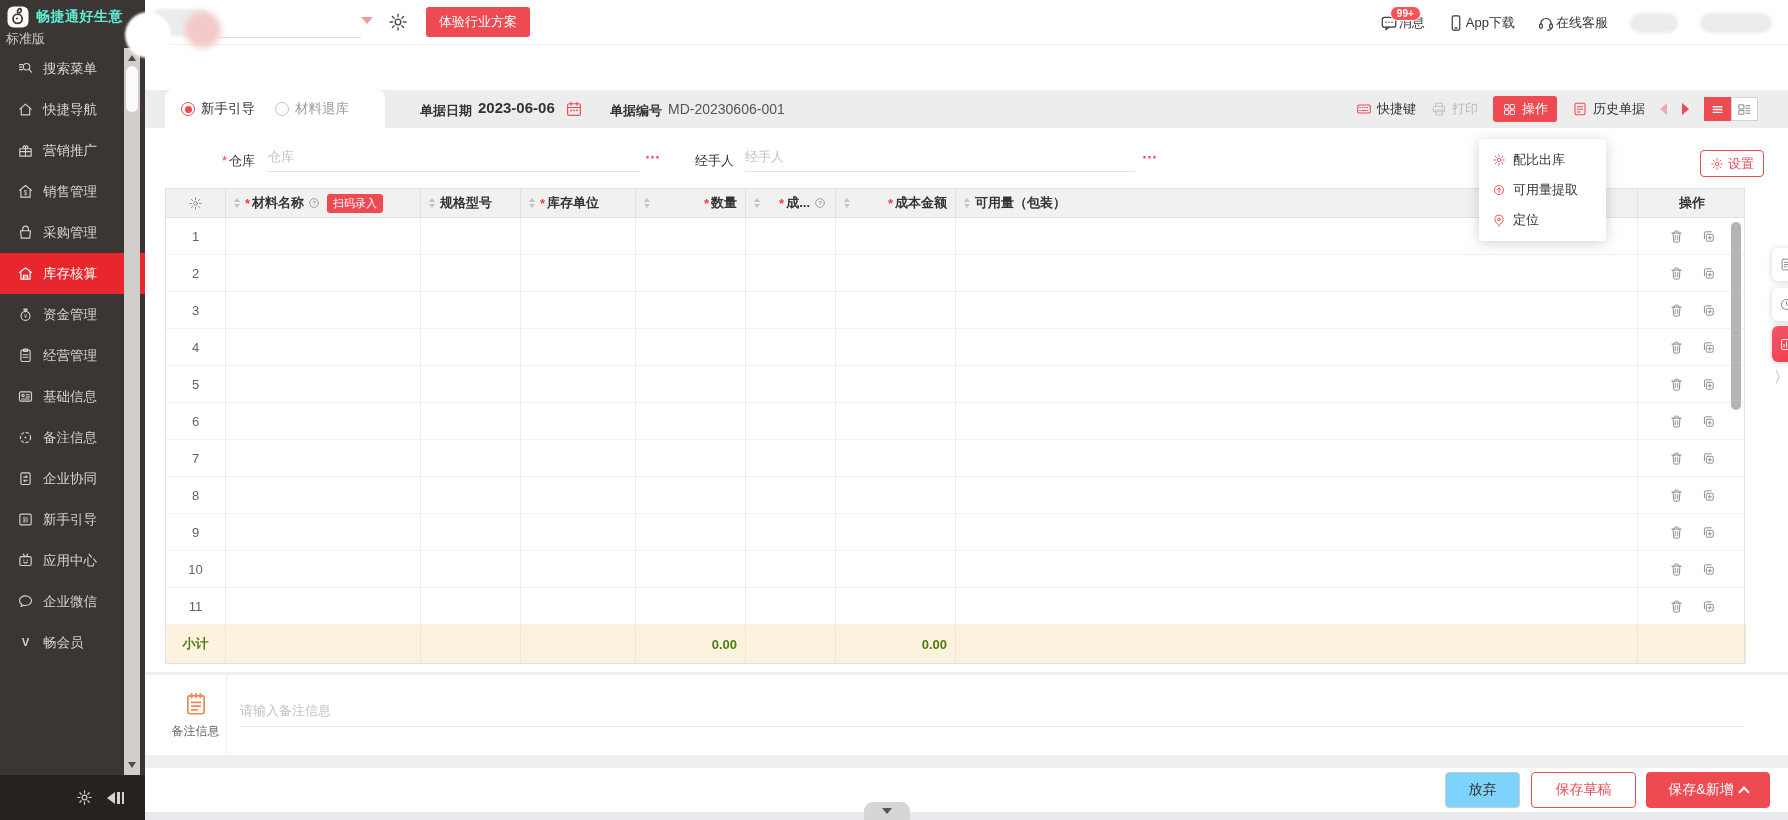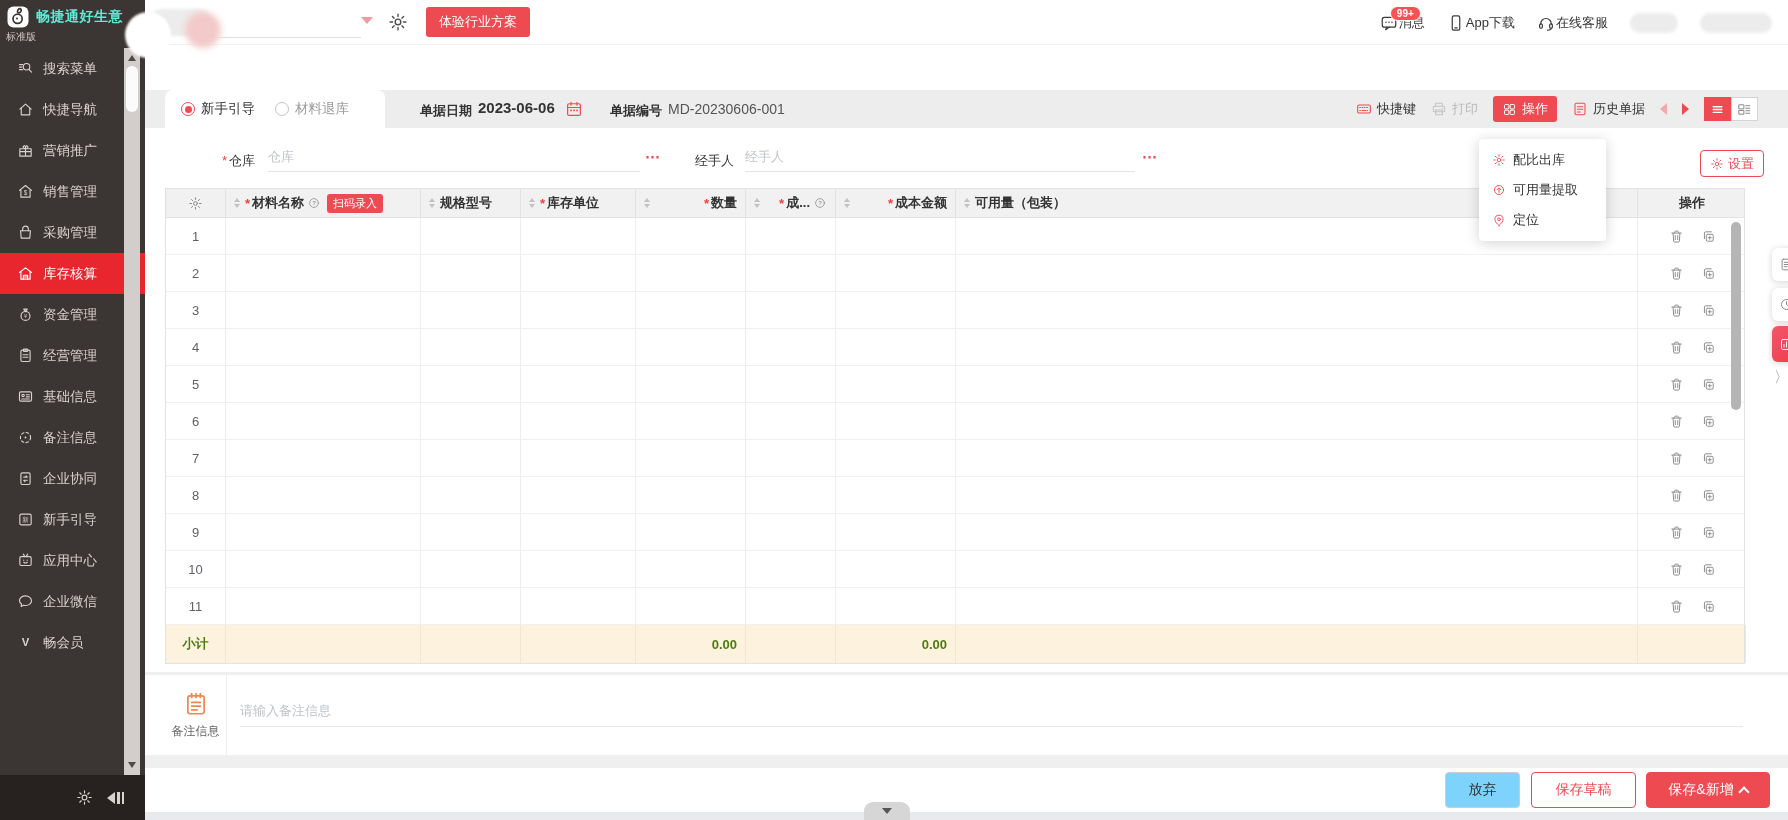--- a/index.html
+++ b/index.html
@@ -10,21 +10,21 @@
   html,body{background:#fff}
   .app{position:relative;width:1788px;height:820px;overflow:hidden;
        font-family:"Liberation Sans",sans-serif;color:var(--ink);font-size:13px;background:#fff}
   .ic{display:inline-block;vertical-align:middle}
 
   
   .sidebar{position:absolute;left:0;top:0;width:145px;height:820px;background:var(--dark)}
   .side-logo{position:absolute;left:0;top:0;width:145px;height:46px;padding:5px 6px}
   .side-logo .brandrow{display:flex;align-items:center;gap:6px}
   .side-logo .bname{color:#5eead4;font-size:14px;font-weight:bold;letter-spacing:.5px}
-  .side-logo .bedition{color:#cfc9c6;font-size:10px;margin-top:1px}
+  .side-logo .bedition{color:#cfc9c6;font-size:13px;margin-top:1px}
   .side-nav{position:absolute;left:0;top:48px;width:124px}
   .side-item{height:41px;display:flex;align-items:center;gap:9px;padding-left:17px;
              color:#d8d2cf;font-size:13.5px;cursor:pointer;white-space:nowrap}
   .side-item .ic{width:17px;height:17px;flex:none}
   .side-item.active{background:var(--red2);color:#fff;width:145px}
   .side-scroll{position:absolute;left:124px;top:48px;width:16px;height:727px;background:#d2cecc}
   .side-scroll .sarr{position:absolute;left:4px;width:0;height:0;border-left:4px solid transparent;border-right:4px solid transparent}
   .side-scroll .up{top:7px;border-bottom:6px solid #4e4a48}
   .side-scroll .dn{bottom:7px;border-top:6px solid #4e4a48}
   .side-scroll .thumb{position:absolute;left:2px;top:18px;width:12px;height:46px;background:#fbfbfb;border-radius:6px}

